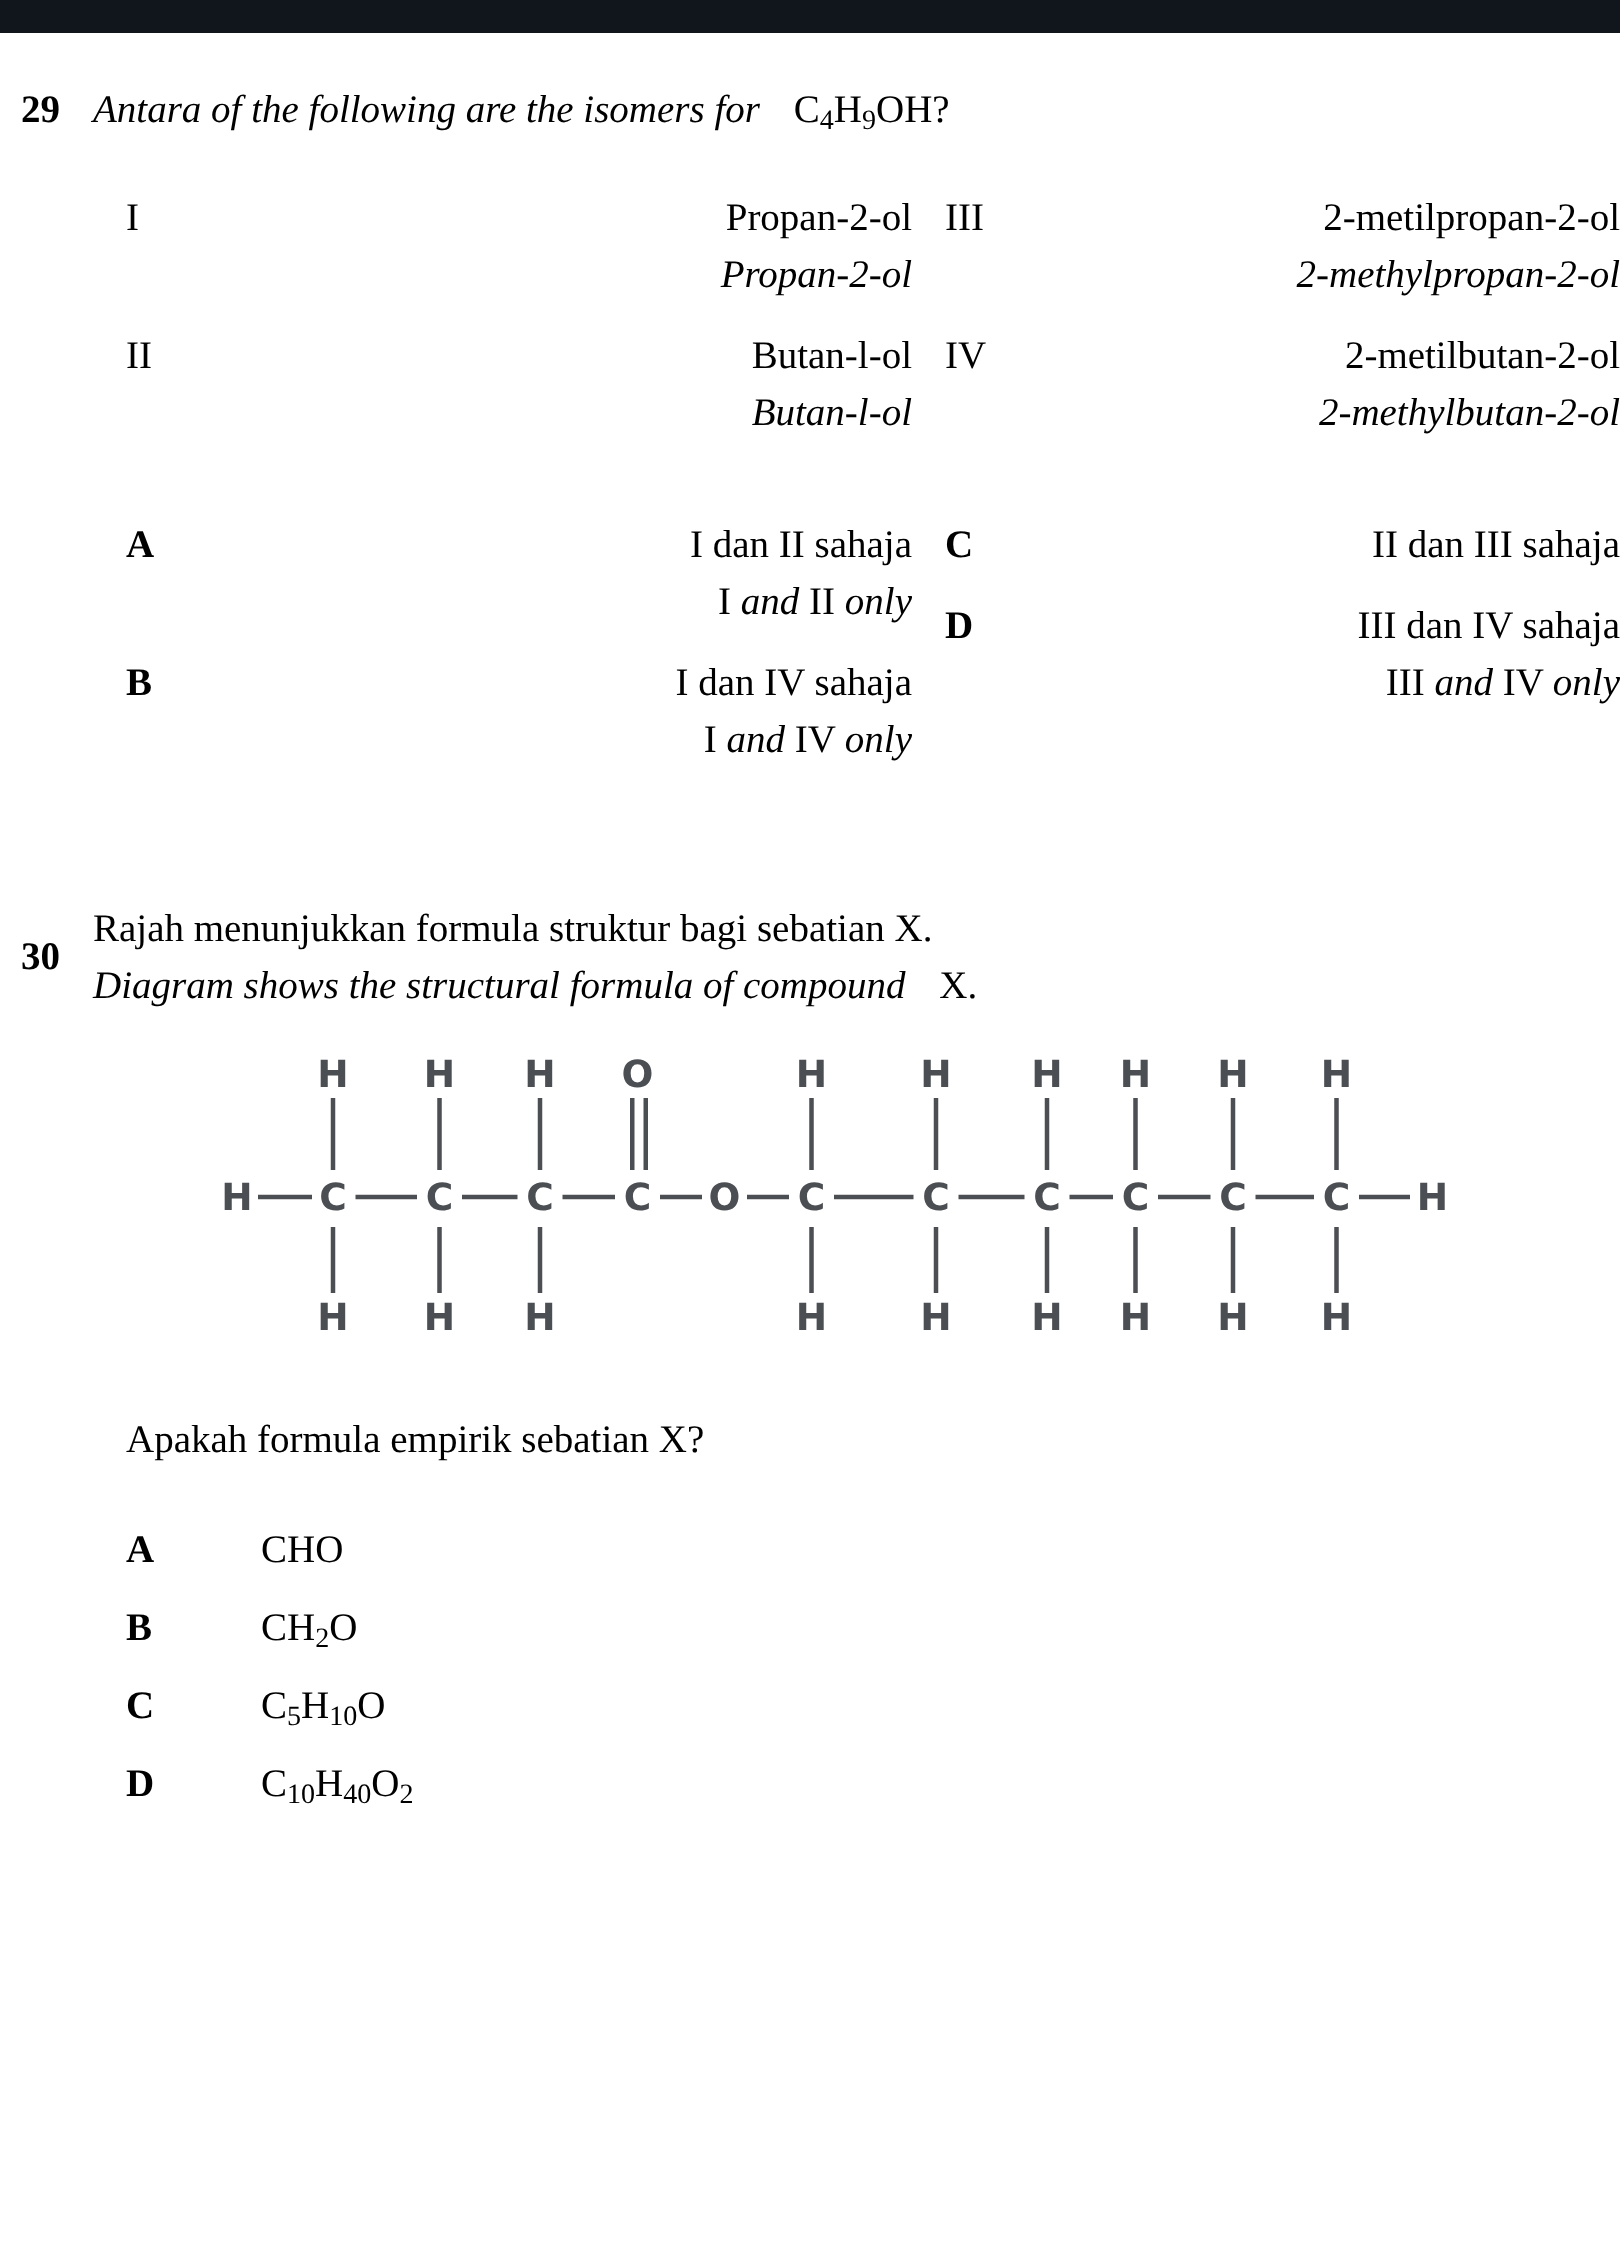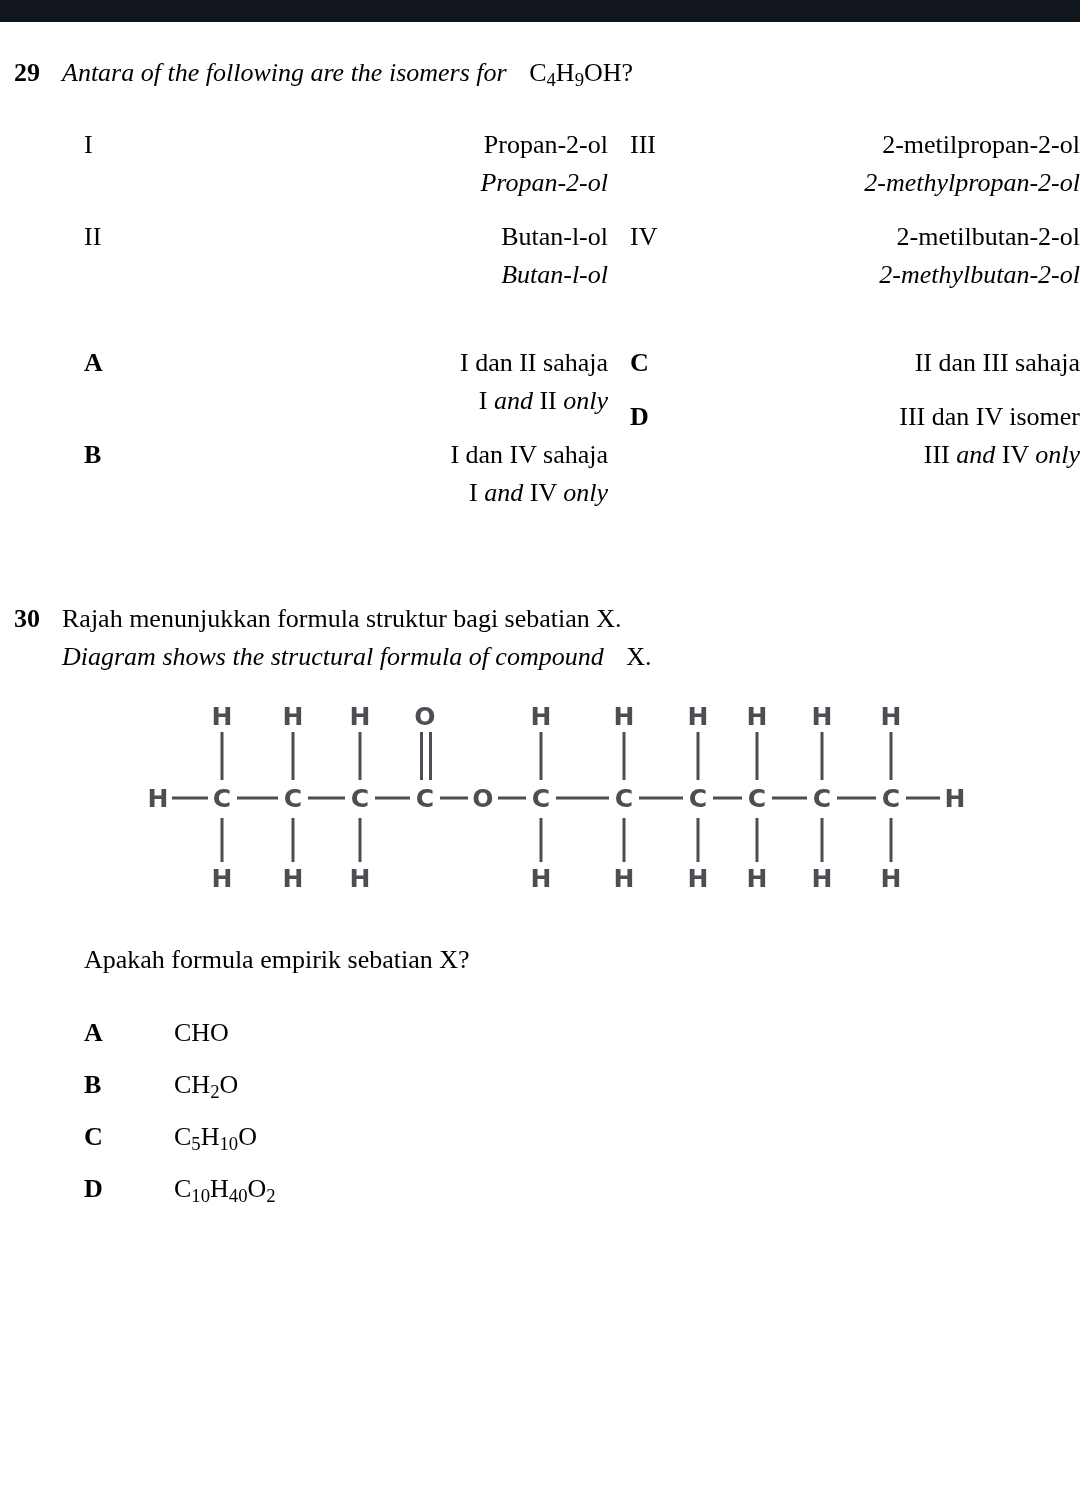--- a/index.html
+++ b/index.html
@@ -30,21 +30,21 @@
     width: 1080px;
   }
 
   
   .question {
     position: relative;
     padding: 0;
   }
   .q-head {
     display: flex;
-    align-items: flex-start;
+    align-items: center;
   }
   .q-num {
     width: 62px;
     flex: 0 0 62px;
     text-align: right;
     font-weight: bold;
     font-size: 26px;
     line-height: 38px;
     padding-right: 22px;
     box-sizing: border-box;
@@ -237,21 +237,21 @@
       <div class="col-right">
         <div class="item">
           <div class="item-label bold">C</div>
           <div class="item-text">
             <div class="ms">II dan III sahaja</div>
           </div>
         </div>
         <div class="item">
           <div class="item-label bold">D</div>
           <div class="item-text">
-            <div class="ms">III dan IV isomer</div>
+            <div class="ms">III dan IV sahaja</div>
             <div class="en"><span class="roman">III </span><span>and</span><span class="roman"> IV </span><span>only</span></div>
           </div>
         </div>
       </div>
     </div>
   </div>
 
   <div class="question" style="margin-top:72px;">
     <div class="q-head">
       <div class="q-num">30</div>

